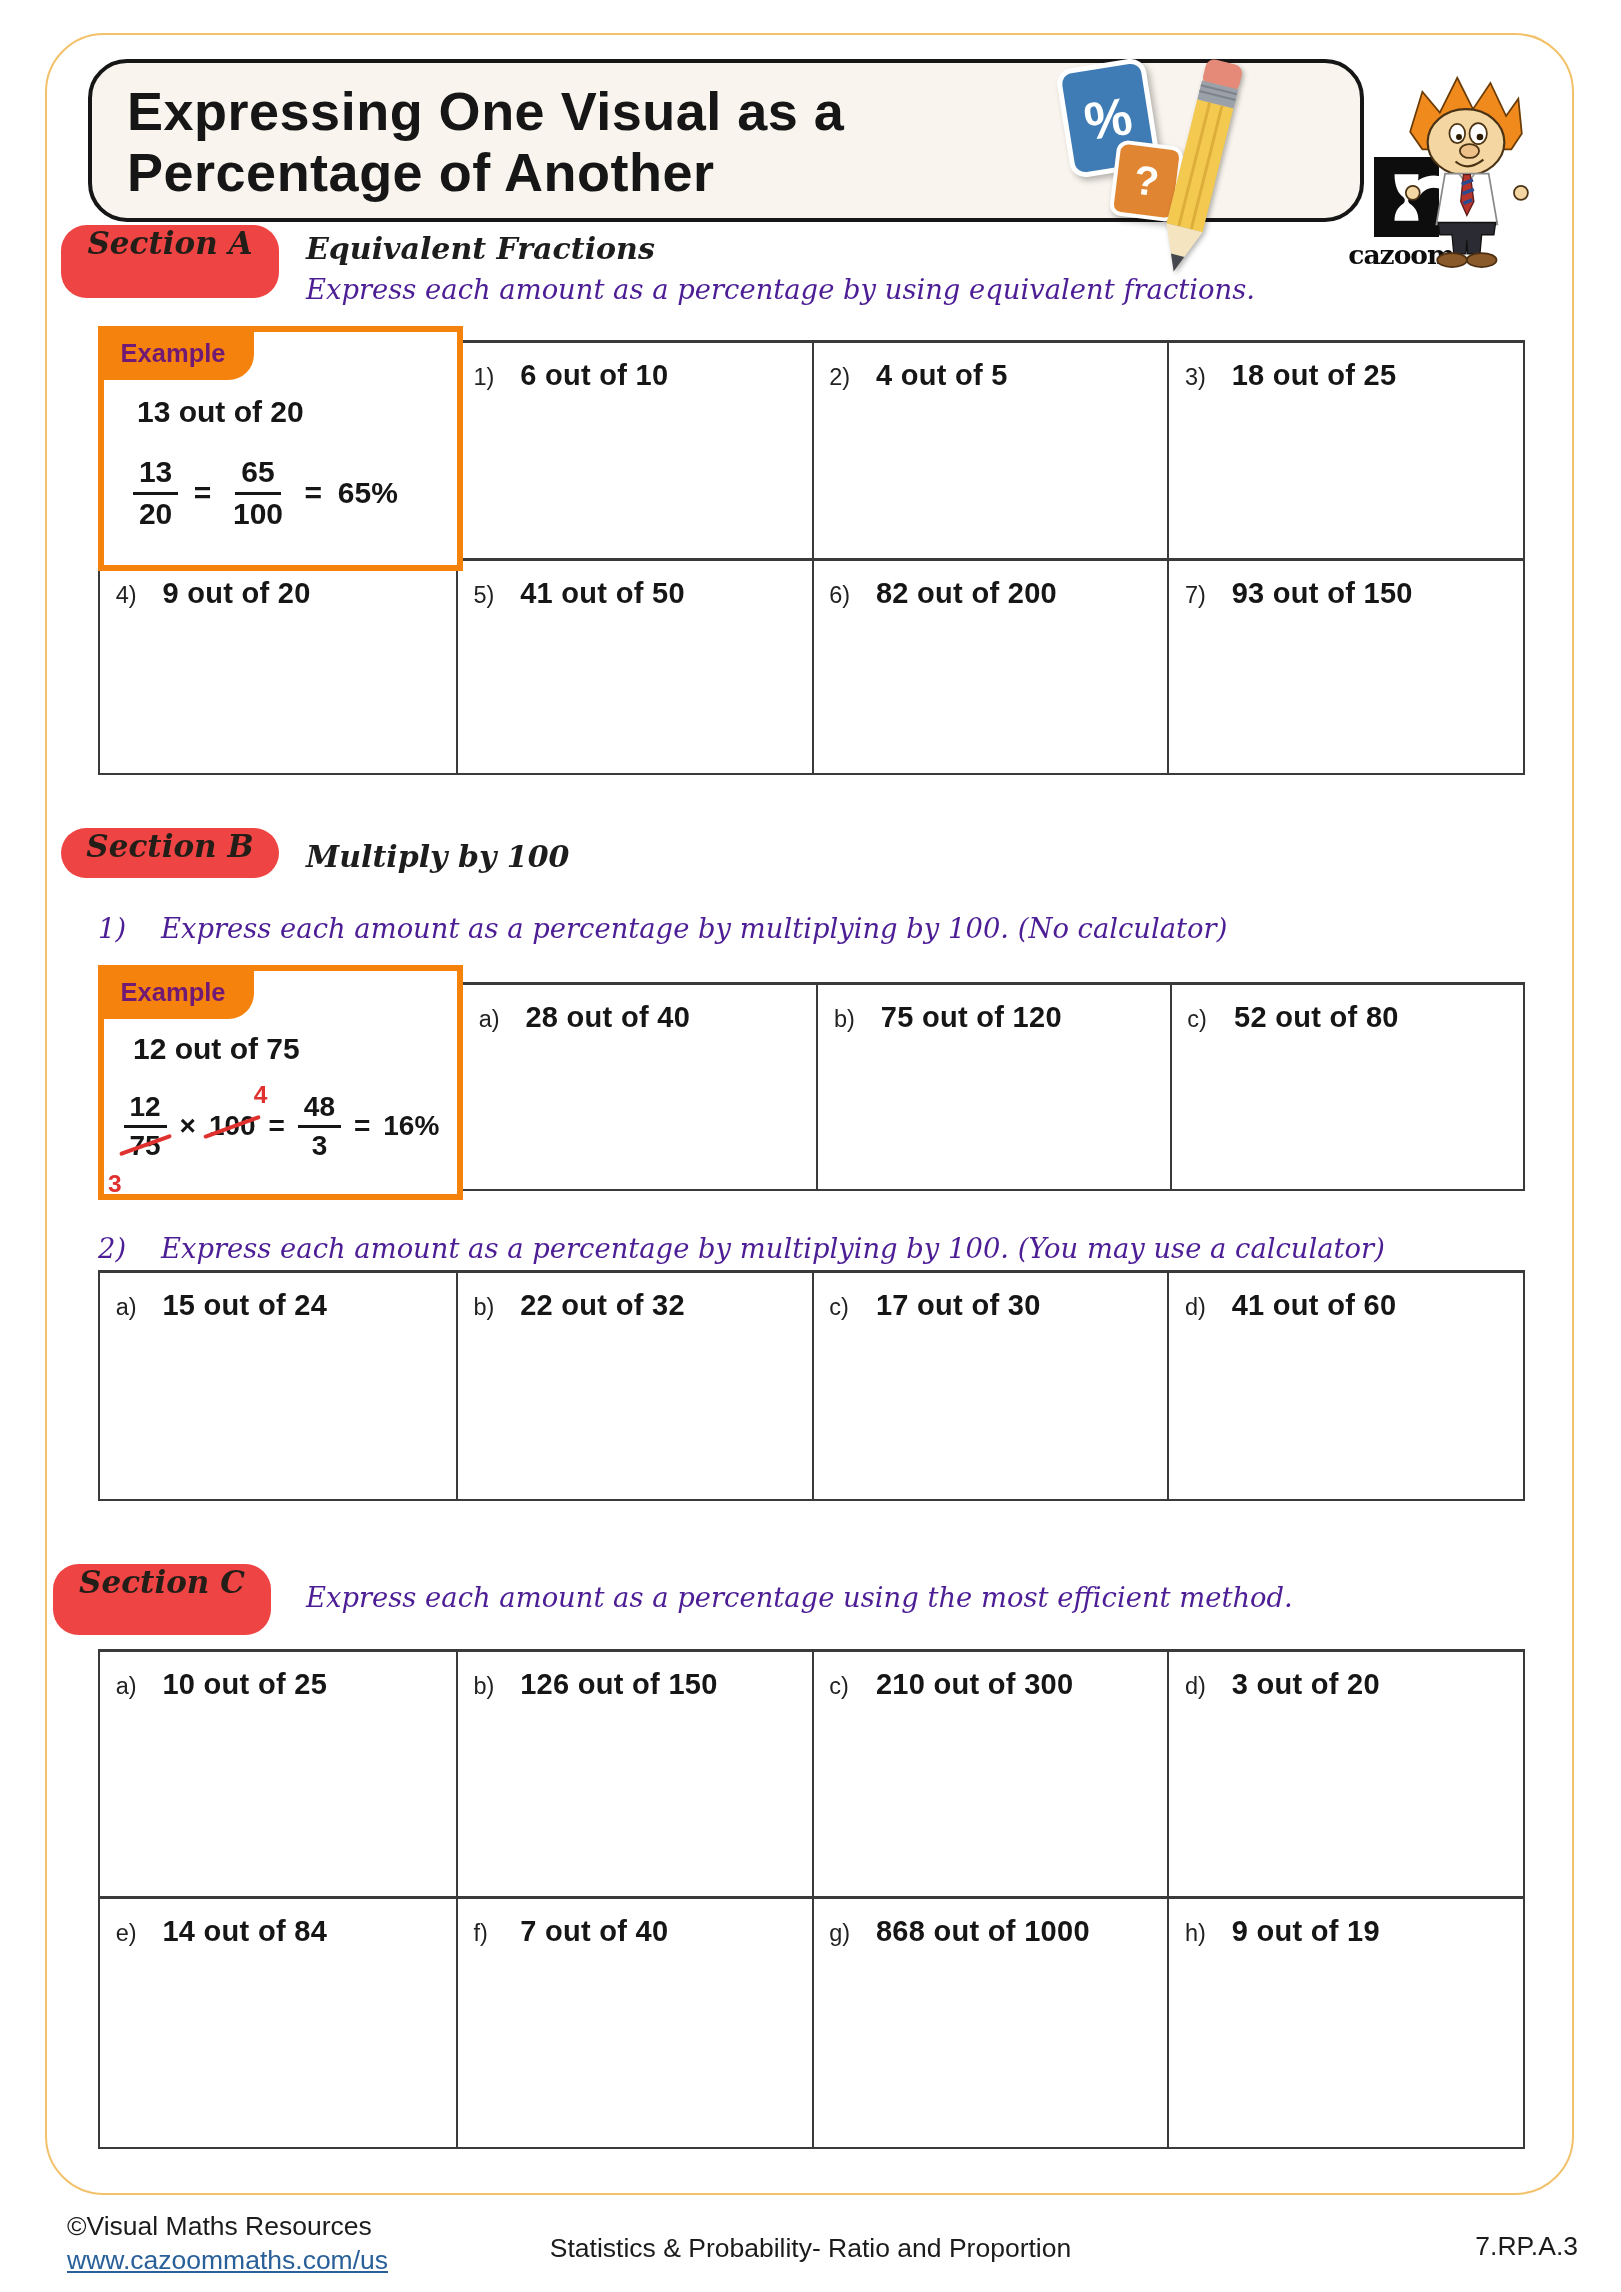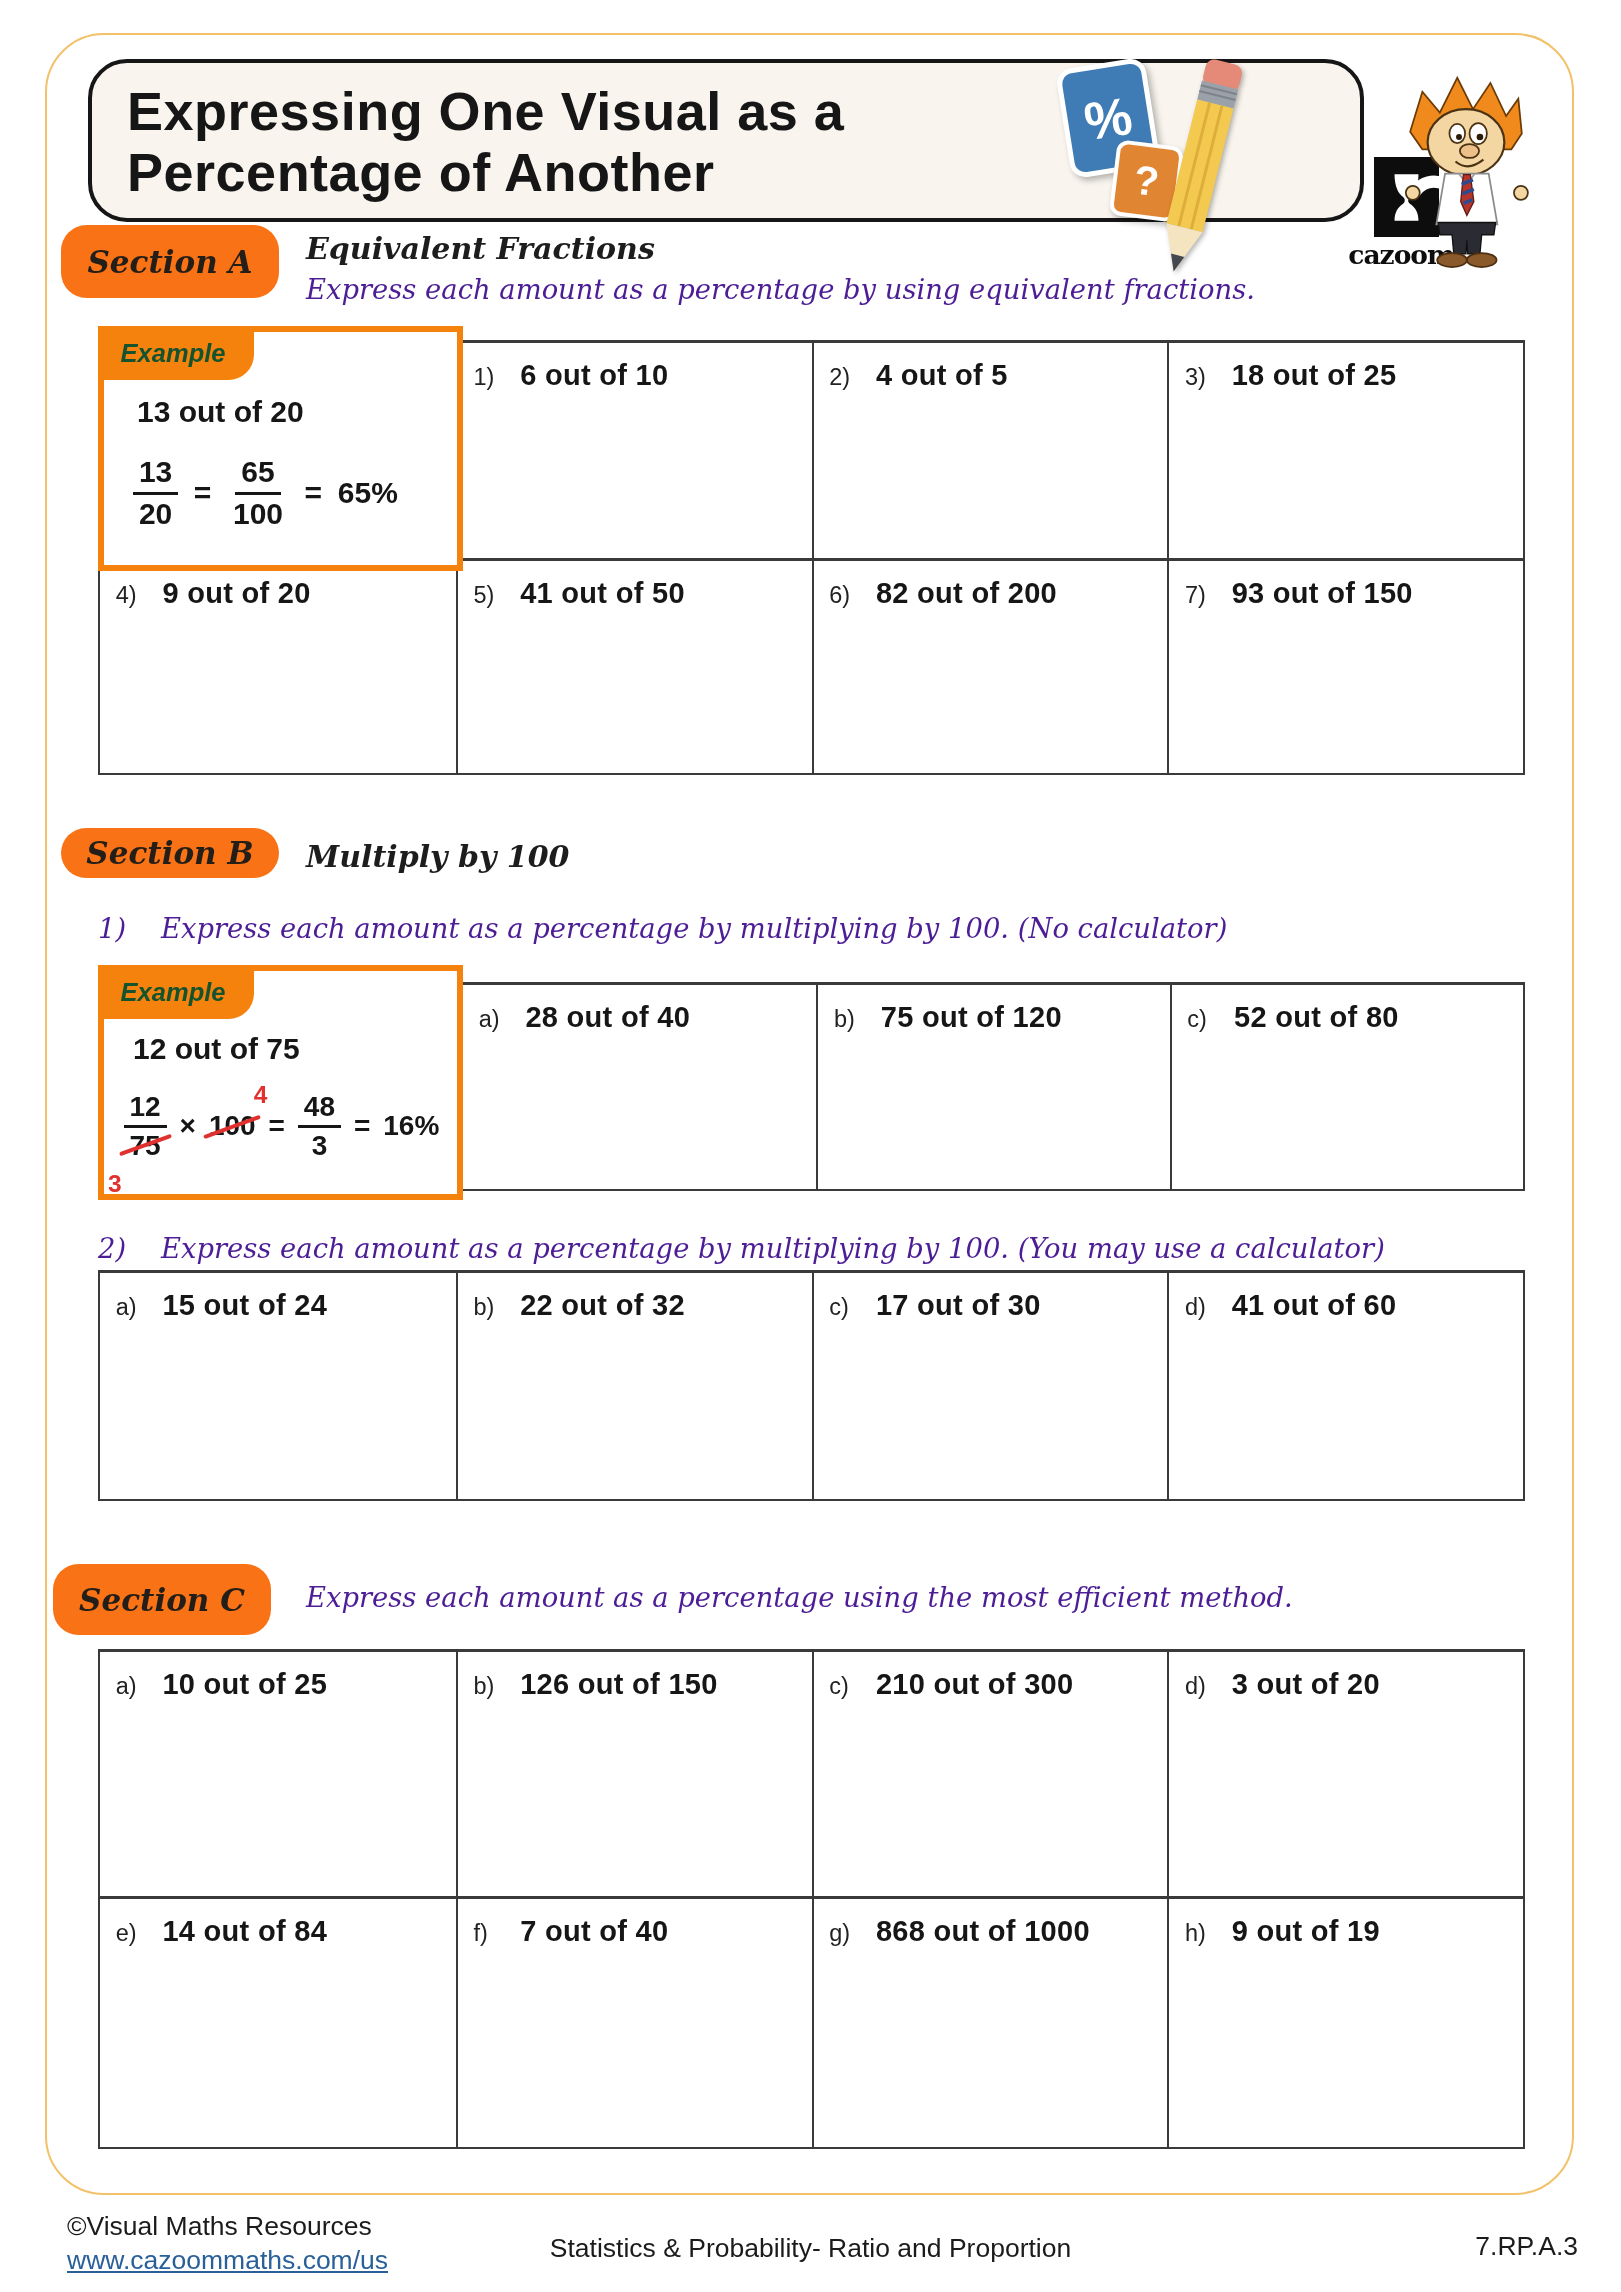--- a/index.html
+++ b/index.html
@@ -32,22 +32,22 @@
 
   #logo { left:1251px; top:94px; width:127px; text-align:center; z-index:2; }
   #logo-box { width:65px; height:80px; background:#0d0d0d; margin:0 auto;
     display:flex; align-items:center; justify-content:center; }
   #logo-text { font-family:"DejaVu Serif", serif; font-weight:bold; font-size:26.5px;
     color:#0d0d0d; margin-top:2px; letter-spacing:-1px; }
 
   #character { left:1384px; top:59px; width:157px; height:225px; z-index:2; }
 
   
-  .section-label { background:#f97316; border-radius:25.5px; display:flex;
-    align-items:center; justify-content:center;
+  .section-label { background:#ef4444; border-radius:25.5px; display:flex;
+    align-items:flex-start; justify-content:center;
     font-family:"DejaVu Serif", serif; font-style:italic; font-weight:bold;
     font-size:31px; color:#241e18; }
   .section-heading { font-family:"DejaVu Serif", serif; font-style:italic;
     font-weight:bold; font-size:30px; color:#1d1d1d; }
   .instruction { font-family:"DejaVu Serif", serif; font-style:italic;
     font-size:27.4px; color:#4c1d95; }
   .inst-line { display:flex; }
   .inst-num { width:63px; flex:none; }
 
   
@@ -64,23 +64,23 @@
     grid-template-columns:repeat(4,1fr); grid-template-rows:218px auto; }
   #sb-q1-table { left:461px; top:982px; width:1064px; height:209px;
     grid-template-columns:repeat(3,1fr); }
   #sb-q2-table { left:98px; top:1270px; width:1427px; height:231px;
     grid-template-columns:repeat(4,1fr); }
   #sc-table { left:98px; top:1649px; width:1427px; height:500px;
     grid-template-columns:repeat(4,1fr); grid-template-rows:247px auto; }
 
   
   .example-box { background:#fff; border:6.9px solid #F5820D; z-index:6; }
-  .ex-tab { position:absolute; top:-1px; left:-1px; background:#F5820D; color:#14532d;
+  .ex-tab { position:absolute; top:-1px; left:-1px; background:#F5820D; color:#701a75;
     font-weight:bold; font-size:25.5px; padding:7.8px 29px 11.8px 17.6px;
-    border-radius:0 0 25.5px 0;font-style:italic; }
+    border-radius:0 0 25.5px 0; }
   .ex-statement { font-size:30px; font-weight:bold; color:#161616; }
   .work { display:flex; align-items:center; font-weight:bold; color:#161616; }
   .frac { display:inline-flex; flex-direction:column; align-items:center;
     line-height:1.08; position:relative; }
   .frac .fn { padding:0 5.9px 2.9px; border-bottom:3.9px solid #161616; }
   .frac .fd { padding:2.9px 5.9px 0;text-align:center; }
   #sa-ex-statement { margin:63px 0 0 33px; }
   #sa-ex-work { margin:27.4px 0 0 29px; font-size:30px; gap:15.7px; }
   #sb-ex-statement { margin:61px 0 0 29px; }
   #sb-ex-work { margin:25.5px 0 0 19.6px; font-size:28px; gap:13px; }

